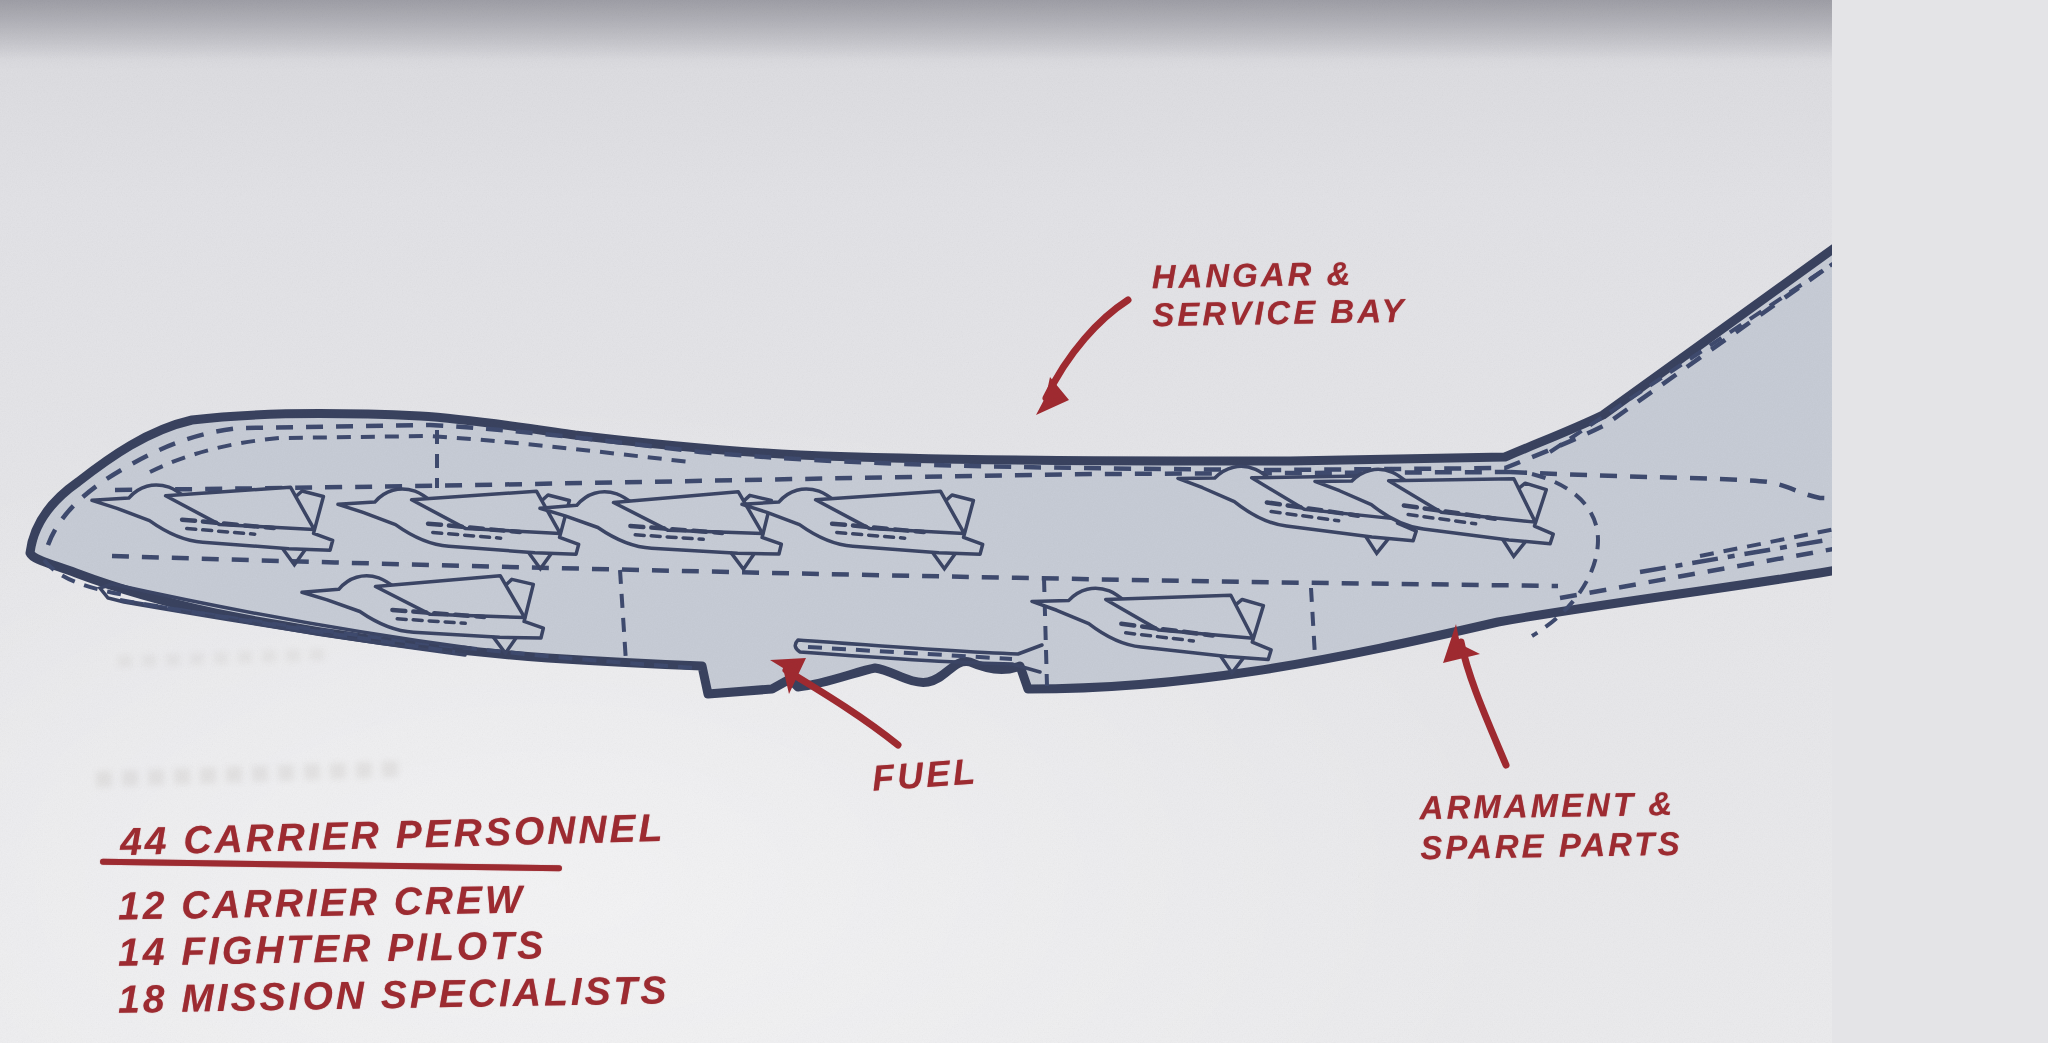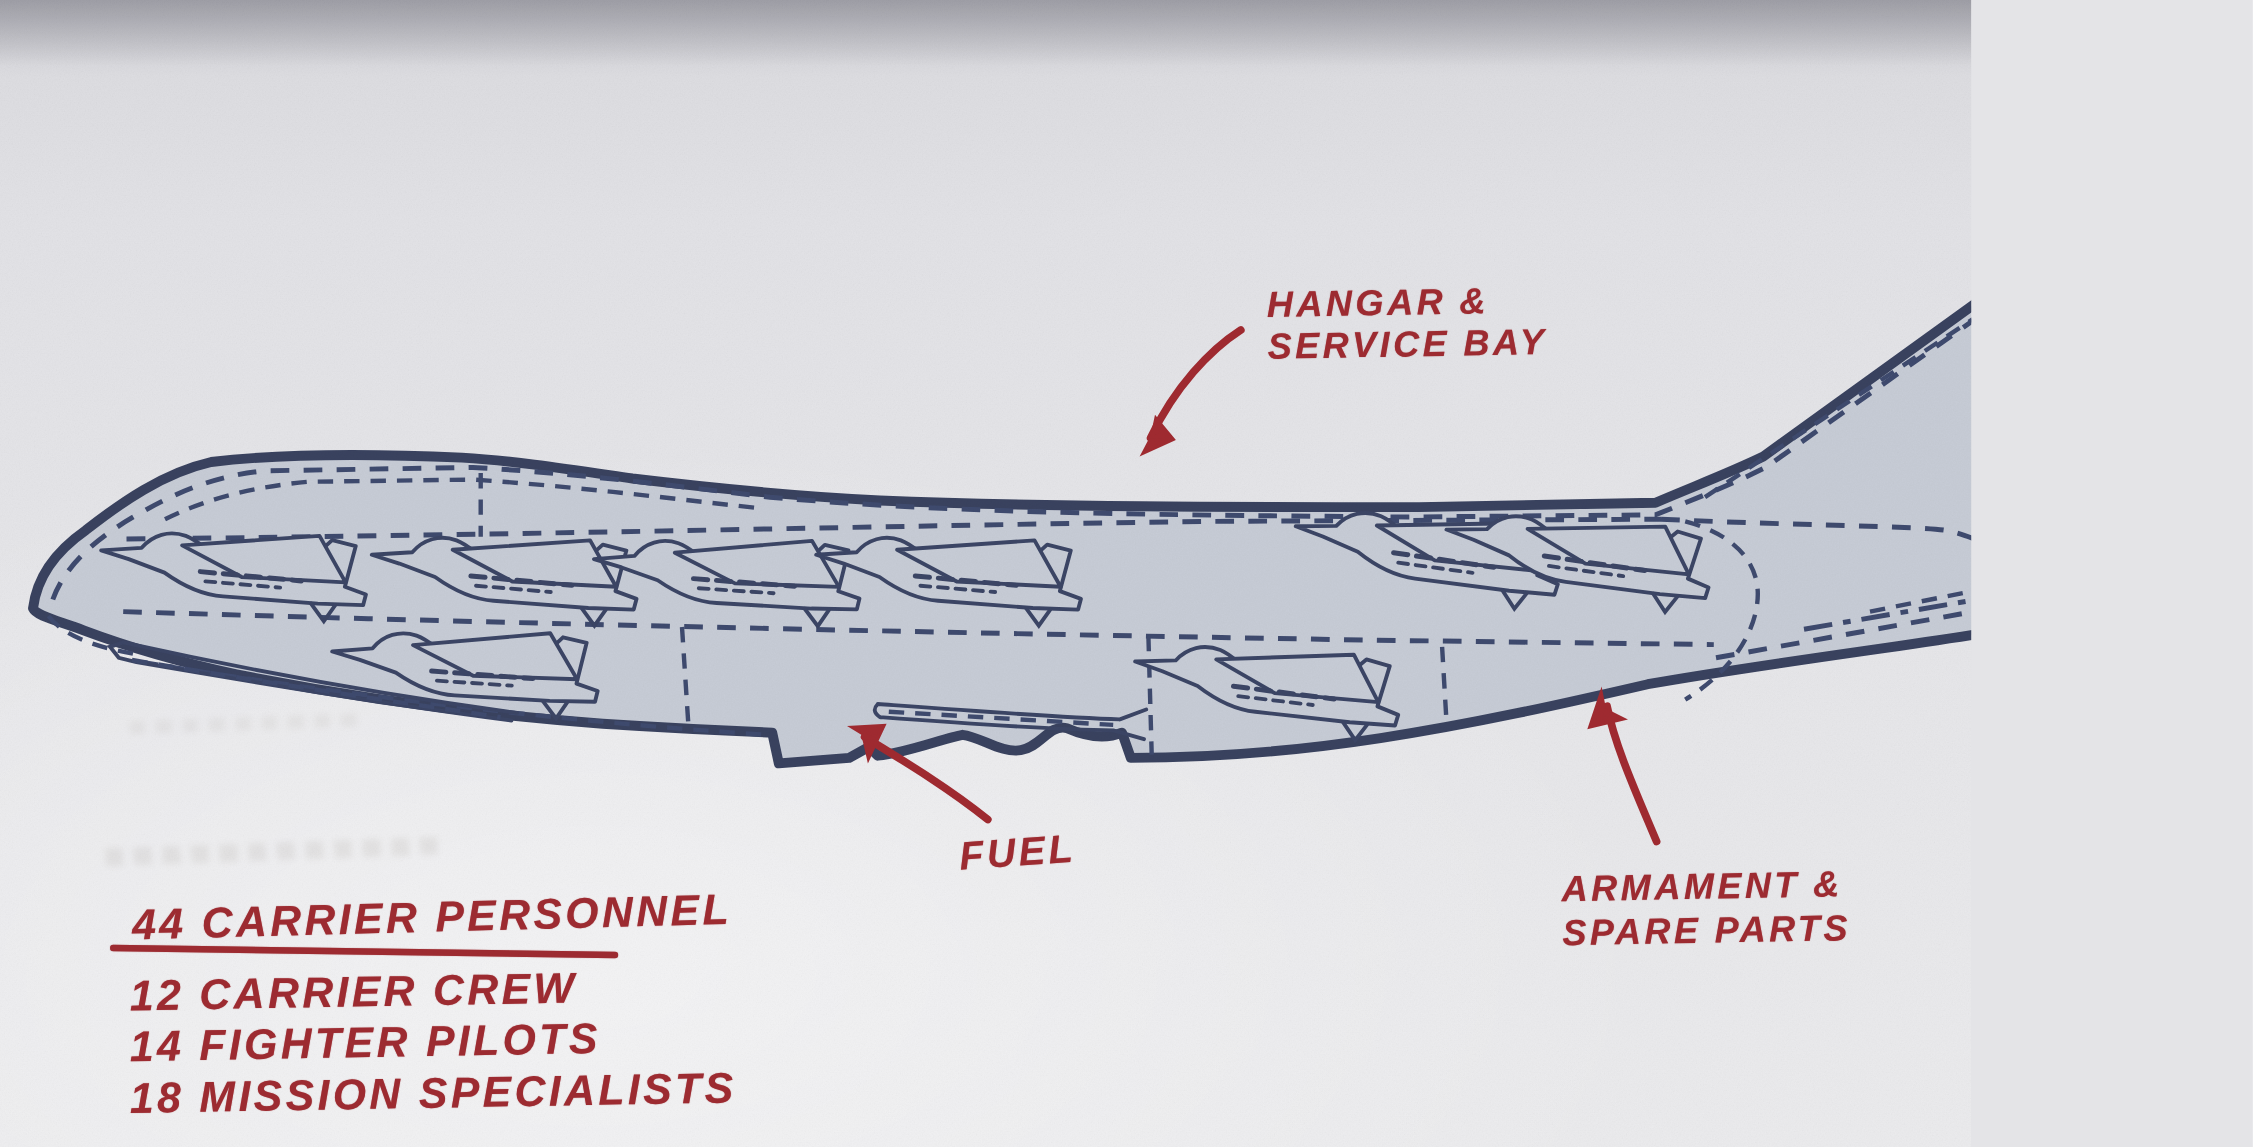--- a/index.html
+++ b/index.html
@@ -6,20 +6,21 @@
   body{
     width:2048px;height:1043px;overflow:hidden;
     font-family:"Liberation Sans",sans-serif;
     background:#e4e4e7;
   }
   .stage{
     position:relative;width:1792px;height:1043px;overflow:hidden;
     background:
       radial-gradient(1400px 700px at 30% 85%, rgba(255,255,255,.45), rgba(255,255,255,0) 70%),
       linear-gradient(180deg,#c6c6cc 0px,#dddde1 70px,#e2e2e6 200px,#e6e6e9 55%,#ebebed 100%);
+    padding-left: 40px;
   }
   .topshade{position:absolute;left:0;top:0;width:100%;height:60px;
     background:linear-gradient(180deg,rgba(110,110,120,.45),rgba(110,110,120,0));}
   svg.art{position:absolute;left:0;top:0;}
   svg.noise{position:absolute;left:0;top:0;mix-blend-mode:multiply;pointer-events:none;}
 
   
   .hull{fill:#c7ccd6;stroke:#39425f;stroke-width:9;stroke-linejoin:round;}
   .dash{fill:none;stroke:#3e4a6e;stroke-width:4.5;stroke-dasharray:17 13;}
   .dashf{fill:none;stroke:#3e4a6e;stroke-width:4;stroke-dasharray:14 10;}

